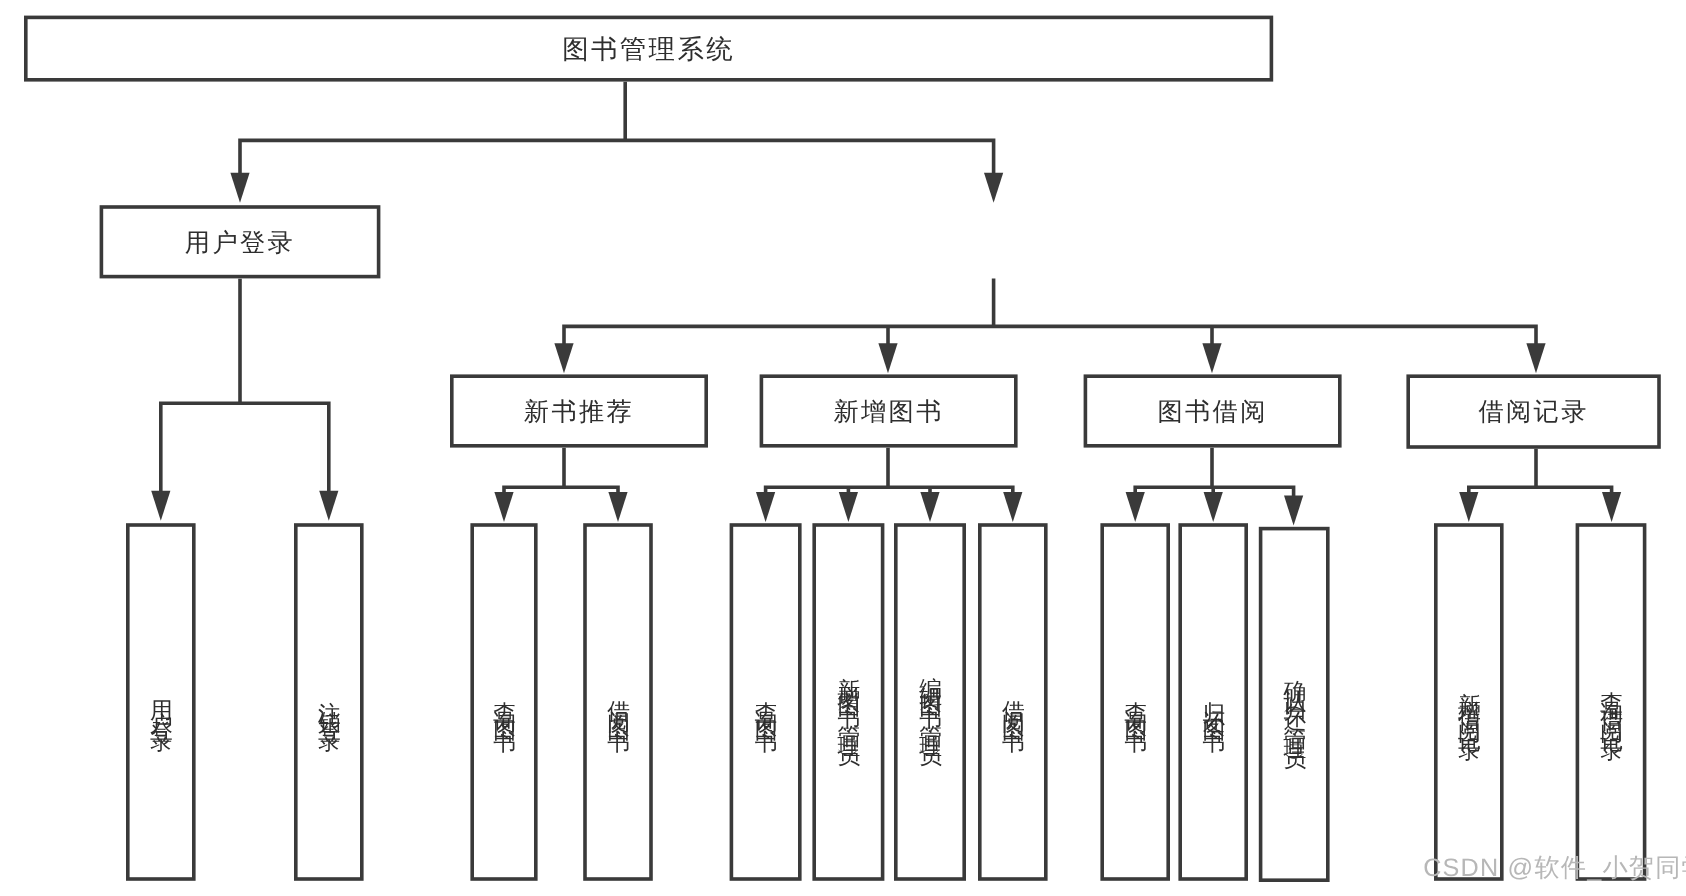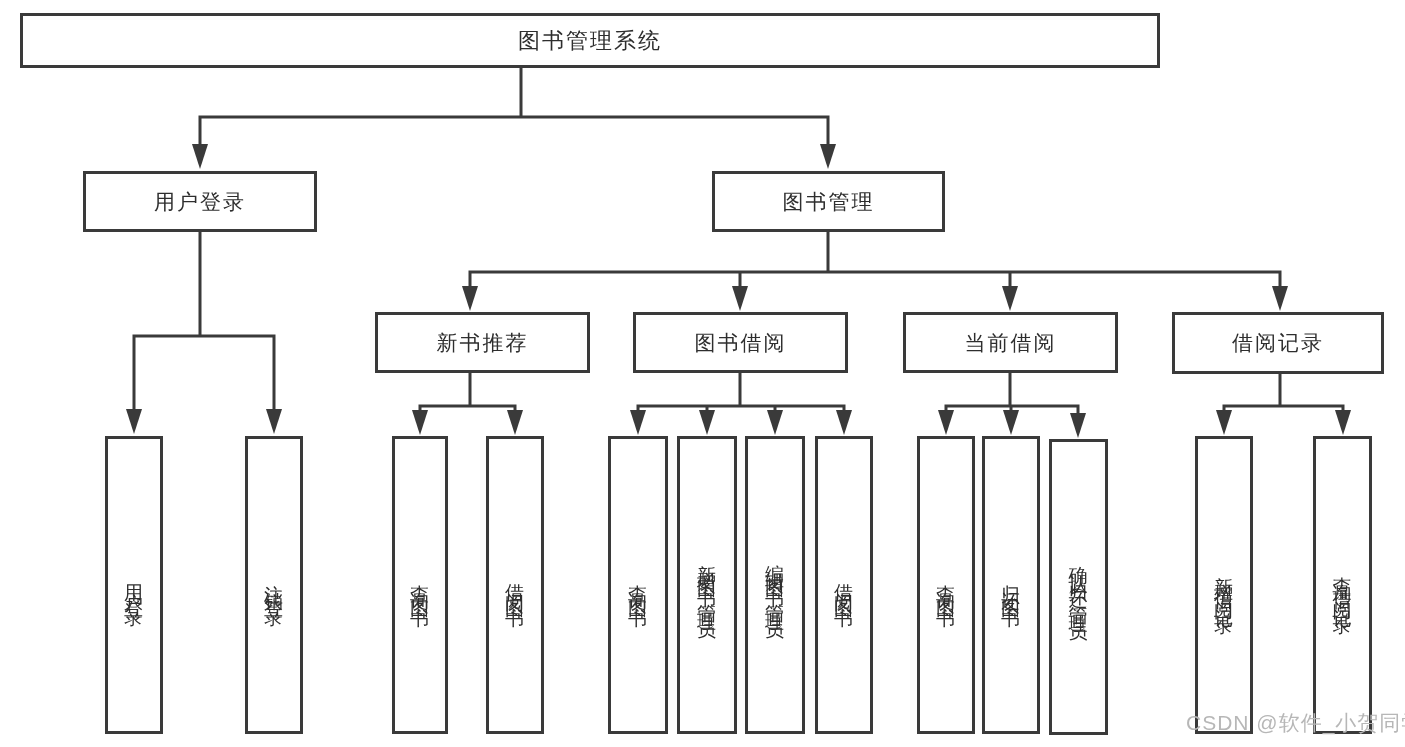--- a/index.html
+++ b/index.html
@@ -85,39 +85,36 @@
       <polygon points="767,410 783,410 775,435"></polygon>
       <polygon points="836,410 852,410 844,435"></polygon>
       <polygon points="938,410 954,410 946,435"></polygon>
       <polygon points="1003,410 1019,410 1011,435"></polygon>
       <polygon points="1070,413 1086,413 1078,438"></polygon>
       <polygon points="1216,410 1232,410 1224,435"></polygon>
       <polygon points="1335,410 1351,410 1343,435"></polygon>
     </g>
   </svg>
 
-  <div class="node h root-node" style="left:20px;top:13px;width:1140px;height:55px;">
+  <div class="node h root-node" style="left:20px;top:13px;width:1041px;height:55px;">
     <span>图书管理系统</span>
   </div>
 
   <div class="node h" style="left:83px;top:171px;width:234px;height:61px;">
     <span>用户登录</span>
   </div>
-  <div class="node h" style="left:712px;top:171px;width:233px;height:61px;">
-    <span>图书管理</span>
-  </div>
 
   <div class="node h" style="left:363px;top:312px;width:215px;height:61px;margin-left:12px;">
     <span>新书推荐</span>
   </div>
   <div class="node h" style="left:633px;top:312px;width:215px;height:61px;">
-    <span>图书借阅</span>
+    <span>新增图书</span>
   </div>
   <div class="node h" style="left:903px;top:312px;width:215px;height:61px;">
-    <span>当前借阅</span>
+    <span>图书借阅</span>
   </div>
   <div class="node h" style="left:1172px;top:312px;width:212px;height:62px;">
     <span>借阅记录</span>
   </div>
 
   <div class="node v" style="left:105px;top:436px;width:58px;height:298px;">
     <span>用户登录</span>
   </div>
   <div class="node v" style="left:245px;top:436px;width:58px;height:298px;">
     <span>注销登录</span>

